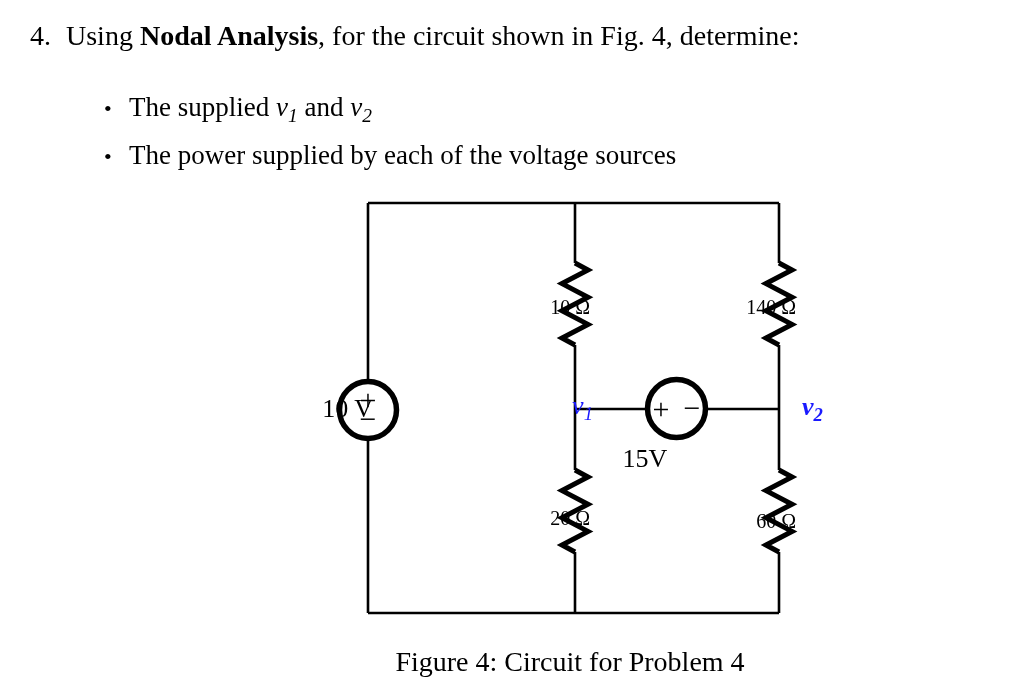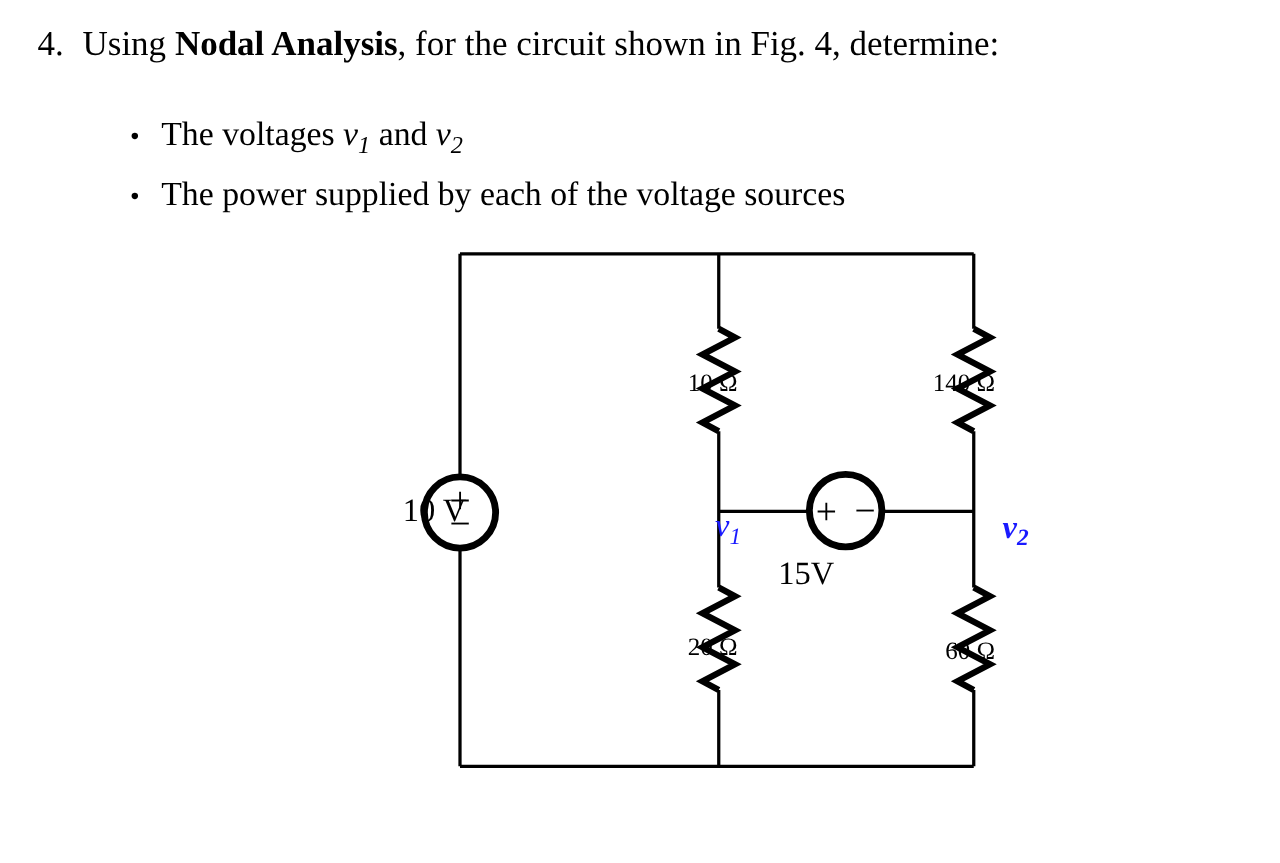--- a/index.html
+++ b/index.html
@@ -20,21 +20,21 @@
   .b1{top:93px;}
   .b2{top:141px;}
   .mathvar{font-style:italic;}
   .mathvar sub{font-size:0.72em;}
   .clabel{
     position:absolute;white-space:nowrap;
     font-size:20px;line-height:1;
     transform:translateY(-50%);
   }
   .csrc{font-size:26px;}
-  .nodelabel{color:#1a1aff;font-style:italic;font-size:26px;margin-top:16px;}
+  .nodelabel{color:#1a1aff;font-style:italic;font-size:26px;}
   .nodelabel sub{font-size:0.72em;color:#1a1aff;}
   .caption{
     position:absolute;left:570px;top:662px;
     transform:translate(-50%,-50%);
     font-size:28px;white-space:nowrap;
   }
   svg{position:absolute;left:0;top:0;}
   svg text{
     font-family:"Liberation Serif","DejaVu Serif",serif;
     font-size:30px;
@@ -44,21 +44,21 @@
 <body>
 
 <div id="canvas">
 
   <div class="abs heading">
     <span class="num">4.</span><span>Using </span><b>Nodal Analysis</b><span>, for the circuit shown in Fig. 4, determine:</span>
   </div>
 
   <div class="abs bullet-row b1">
     <span class="dot">•</span>
-    <span><span>The voltages </span><span class="mathvar"><span>v</span><sub>1</sub></span><span> and </span><span class="mathvar"><span>v</span><sub>2</sub></span></span>
+    <span><span>The supplied </span><span class="mathvar"><span>v</span><sub>1</sub></span><span> and </span><span class="mathvar"><span>v</span><sub>2</sub></span></span>
   </div>
 
   <div class="abs bullet-row b2">
     <span class="dot">•</span>
     <span>The power supplied by each of the voltage sources</span>
   </div>
 
   <svg width="1024" height="690" viewBox="0 0 1024 690">
     <g stroke="#000" stroke-width="2.6" fill="none">
       <path d="M 368 203 H 779"></path>
@@ -96,14 +96,15 @@
   <span class="clabel" style="right:474px;top:518px;">20 Ω</span>
 
   <span class="clabel" style="right:268px;top:521px;">60 Ω</span>
 
   <span class="clabel csrc" style="left:645px;top:459px;transform:translate(-50%,-50%);">15V</span>
 
   <span class="clabel nodelabel" style="right:471px;top:408px;"><span>v</span><sub>1</sub></span>
 
   <span class="clabel nodelabel" style="left:802px;top:409px;font-weight:bold;"><span>v</span><sub>2</sub></span>
 
+  <div class="caption">Figure 4: Circuit for Problem 4</div>
 
 </div>
 
 </body></html>

